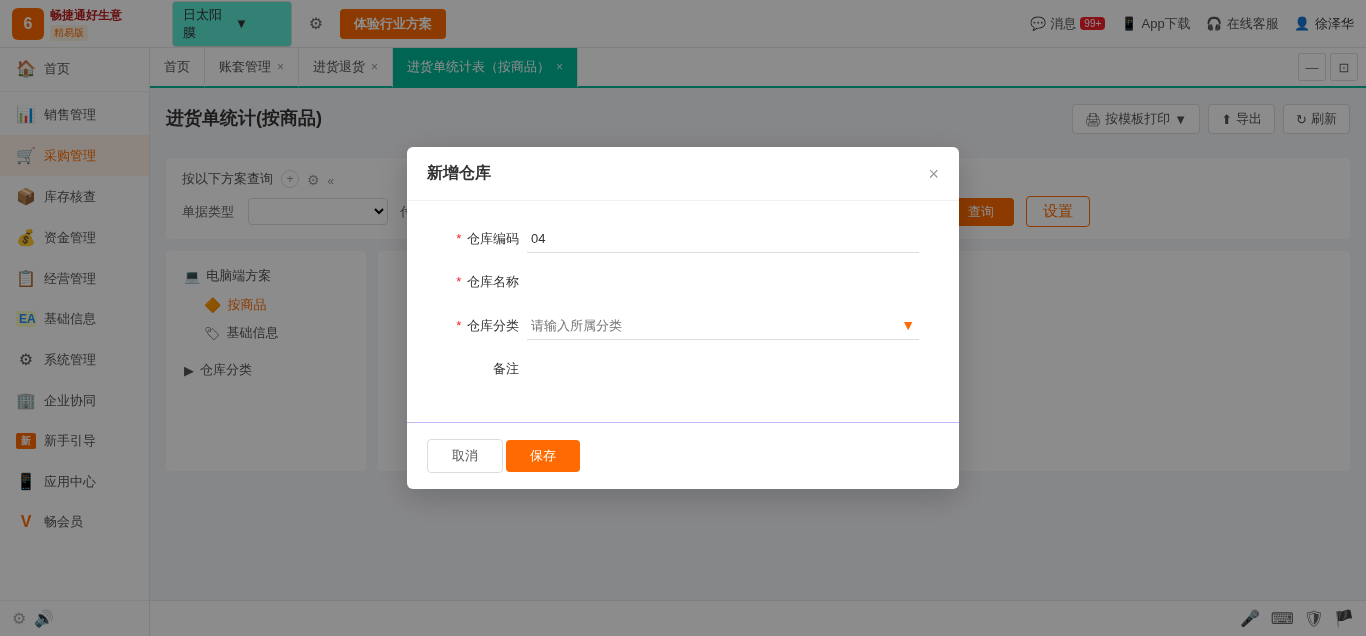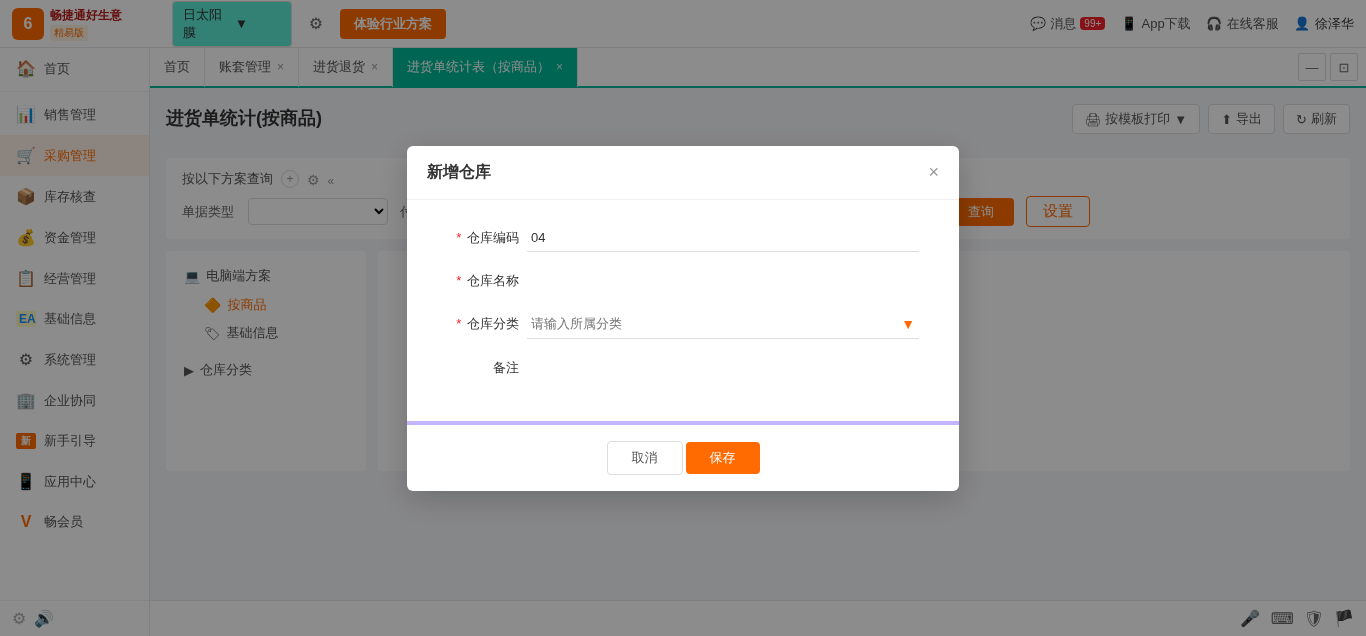--- a/index.html
+++ b/index.html
@@ -212,22 +212,22 @@
     .form-input.active-border { border-bottom-color: #ff6b00; }
     .form-select-wrap {
       flex: 1; display: flex; align-items: center;
       border-bottom: 1px solid #ddd; padding: 6px 4px;
     }
     .form-select-wrap input {
       flex: 1; border: none; outline: none; font-size: 13px; color: #999;
     }
     .form-select-arrow { color: #ff6b00; font-size: 14px; }
     .modal-footer {
-      padding: 16px 20px; border-top: 4px solid #c4b5fd;
-      display: flex; align-items: center; justify-content: center; gap: 3px;
+      padding: 16px 20px; border-top: 1px solid #c4b5fd;
+      display: flex; align-items: center; justify-content: flex-start; gap: 3px;
     }
     .btn-cancel {
       border: 1px solid #ddd; background: #fff; color: #555;
       padding: 7px 24px; border-radius: 4px; cursor: pointer; font-size: 13px;
     }
     .btn-save {
       background: #ff6b00; color: #fff; border: none;
       padding: 7px 24px; border-radius: 4px; cursor: pointer; font-size: 13px;
     }
 

